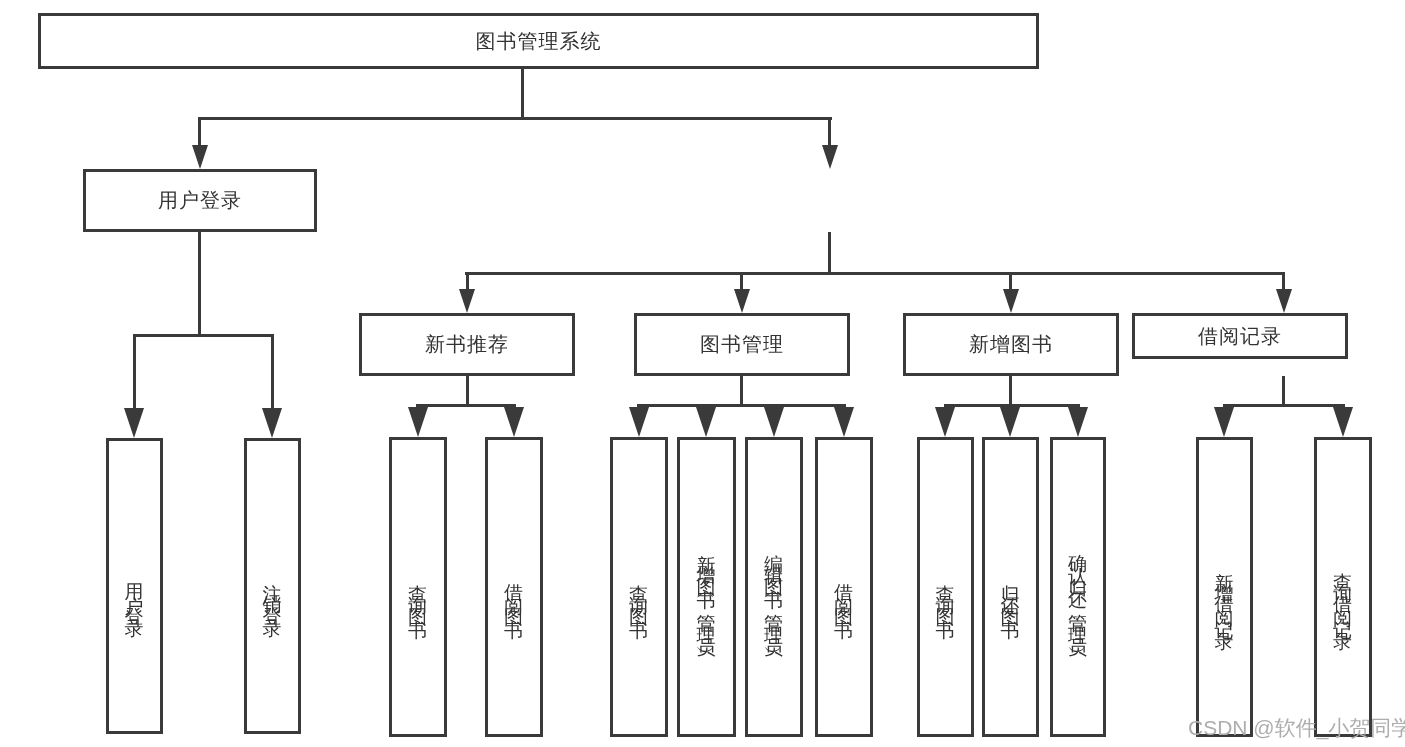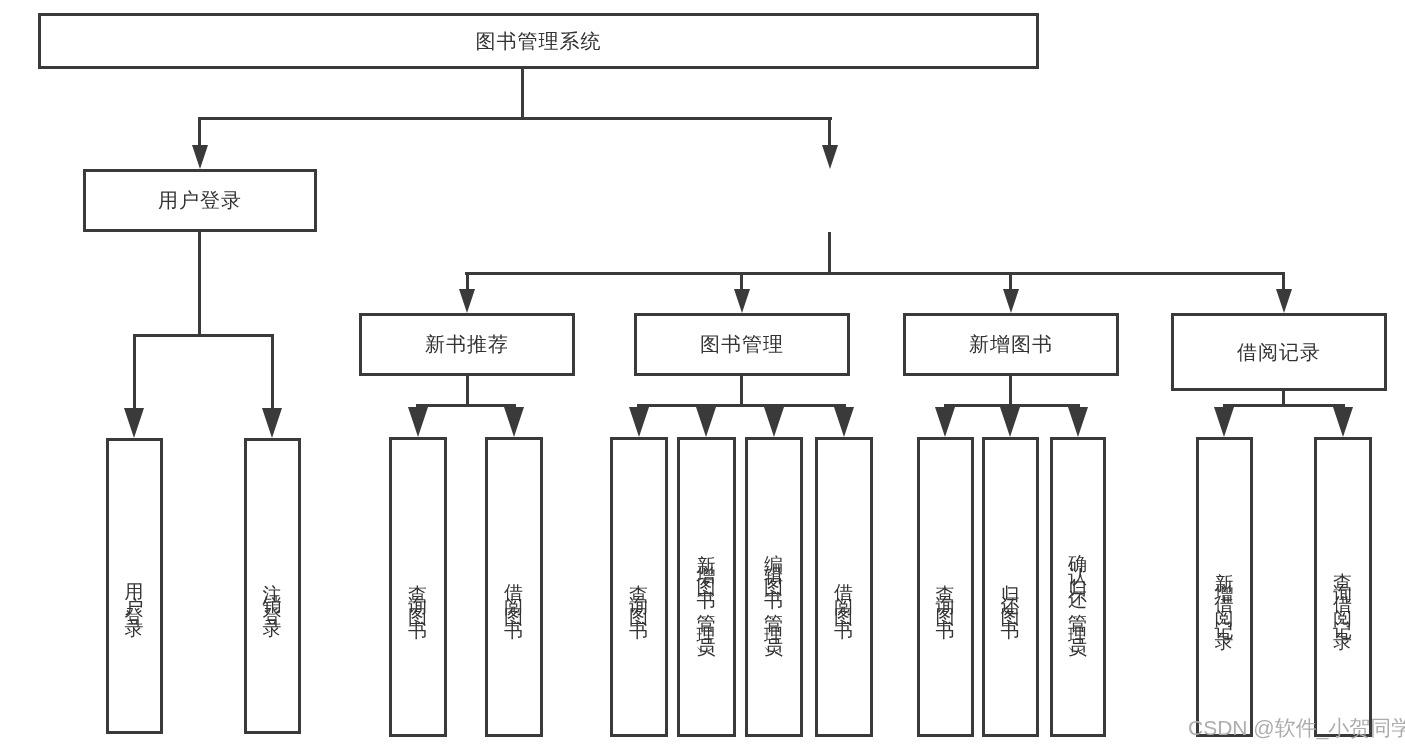--- a/index.html
+++ b/index.html
@@ -74,21 +74,21 @@
 
 <div class="canvas">
 
   <div class="hbox" style="left:38px;top:13px;width:1001px;height:56px">图书管理系统</div>
 
   <div class="hbox" style="left:83px;top:169px;width:234px;height:63px">用户登录</div>
 
   <div class="hbox" style="left:359px;top:313px;width:216px;height:63px">新书推荐</div>
   <div class="hbox" style="left:634px;top:313px;width:216px;height:63px">图书管理</div>
   <div class="hbox" style="left:903px;top:313px;width:216px;height:63px">新增图书</div>
-  <div class="hbox" style="left:1171px;top:313px;width:216px;height:78px">借阅记录</div>
+  <div class="hbox" style="left:1132px;top:313px;width:216px;height:46px">借阅记录</div>
 
   <div class="vbox" style="left:106px;top:438px;width:57px;height:296px">
     <span class="vtext">用户登录</span>
   </div>
   <div class="vbox" style="left:244px;top:438px;width:57px;height:296px">
     <span class="vtext">注销登录</span>
   </div>
 
   <div class="vbox" style="left:389px;top:437px;width:58px;height:300px">
     <span class="vtext">查询图书</span>

